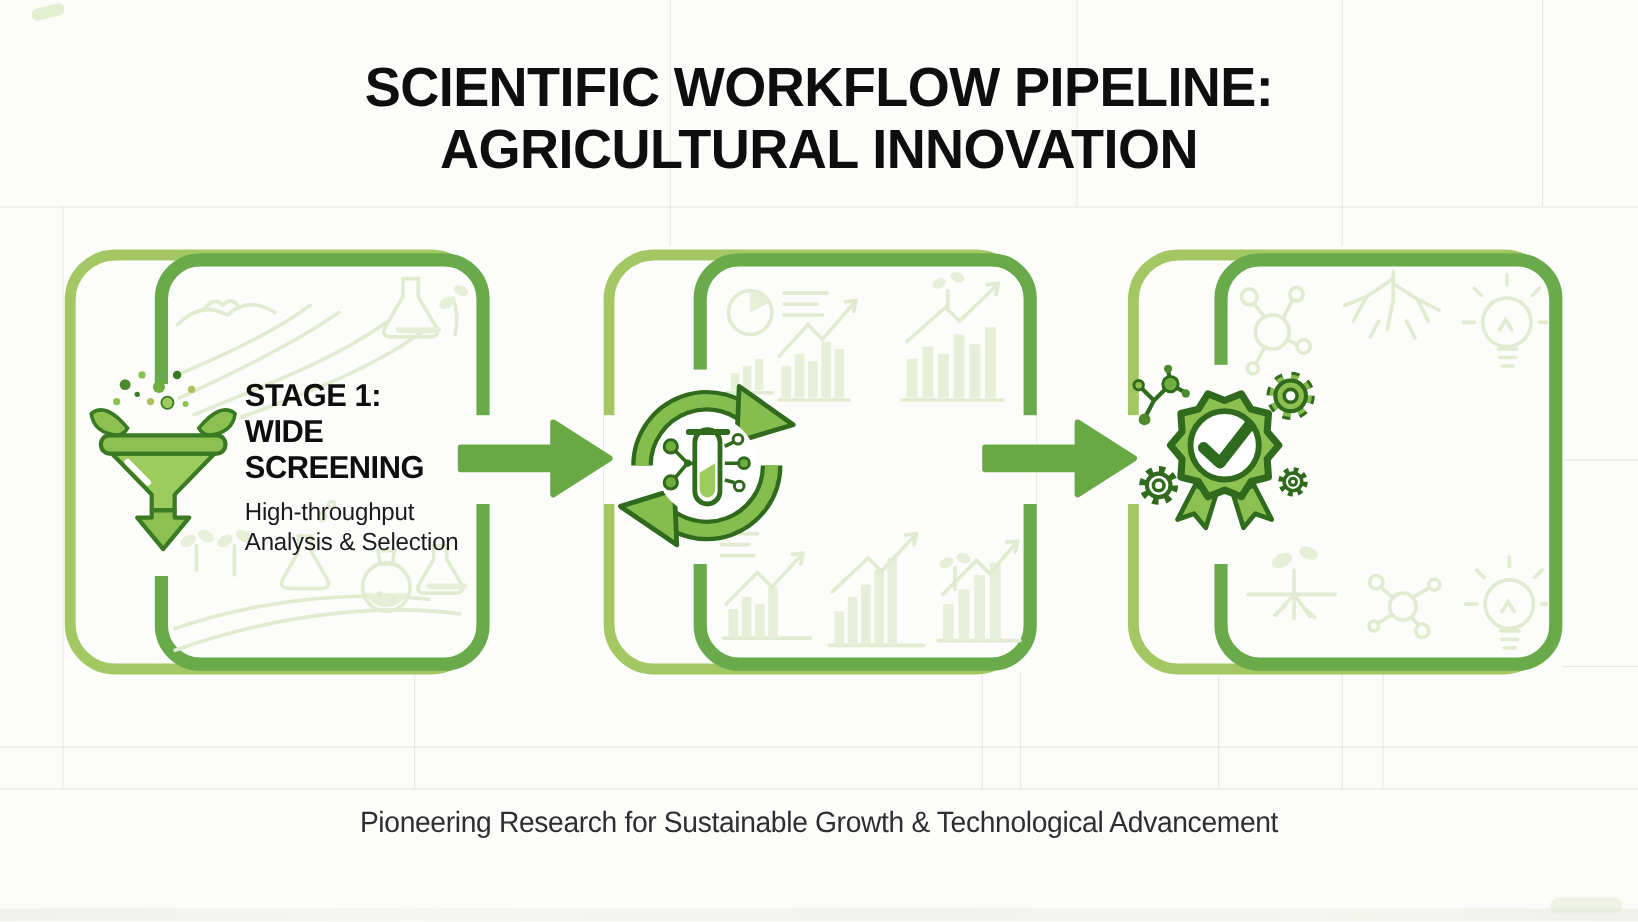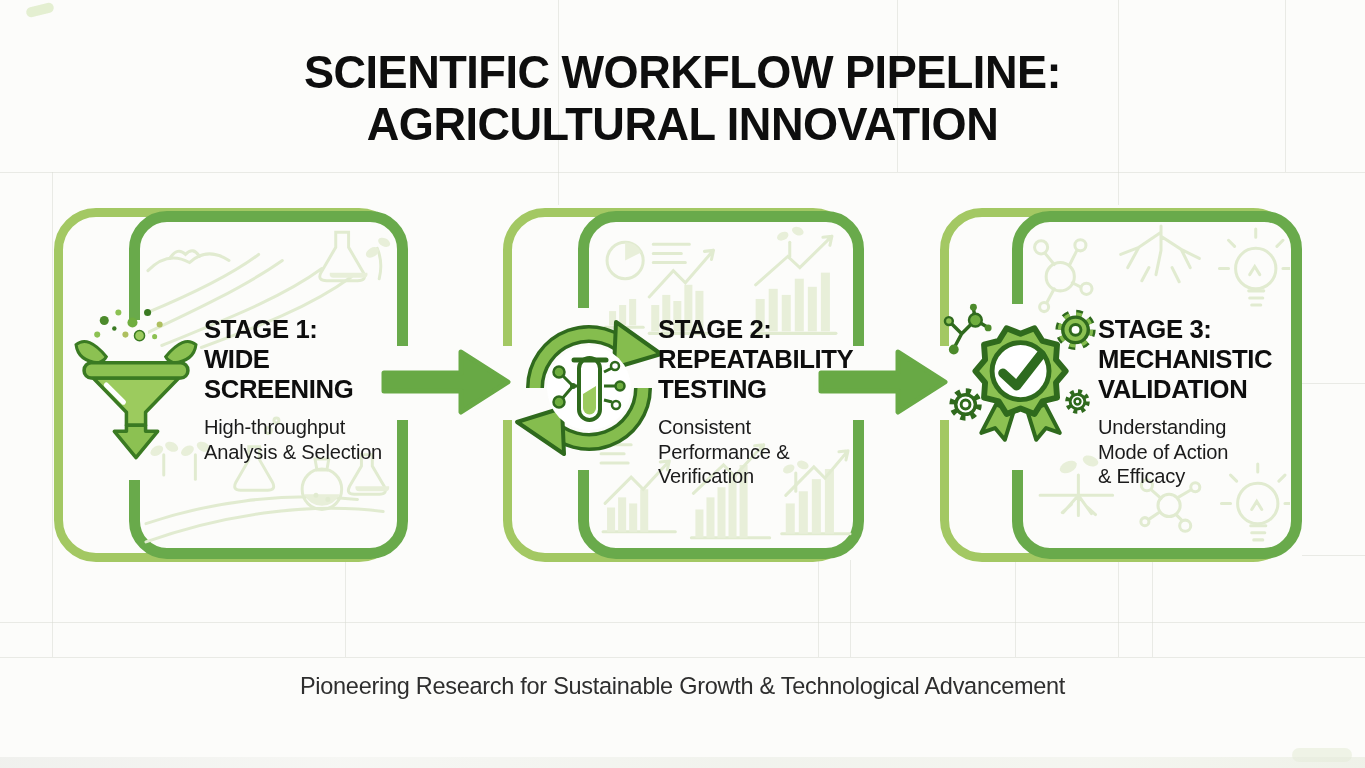--- a/index.html
+++ b/index.html
@@ -246,28 +246,20 @@
           <circle cx="46" cy="62" r="5.5" fill="#6fae3f" stroke-width="2.5"></circle>
           <circle cx="46" cy="92" r="5.5" fill="#6fae3f" stroke-width="2.5"></circle>
           <circle cx="60" cy="76" r="3" fill="#2f6a1d" stroke="none"></circle>
           <path d="M91,62 L99,58 M91,76 L102,76 M91,90 L99,92" fill="none"></path>
           <circle cx="102" cy="56" r="4" fill="#ffffff" stroke-width="2.5"></circle>
           <circle cx="107" cy="76" r="4.5" fill="#6fae3f" stroke-width="2.5"></circle>
           <circle cx="103" cy="95" r="4" fill="#ffffff" stroke-width="2.5"></circle>
         </g>
       </svg>
     </div>
-    <div class="stage-text" style="left:155px;top:106px;width:204px">
-      <div class="stage-heading">STAGE 2:
-REPEATABILITY
-TESTING</div>
-      <div class="stage-desc">Consistent
-Performance &amp;
-Verification</div>
-    </div>
   </div>
 
   <svg class="flow-arrow" style="left:818px" viewBox="0 0 132 70">
     <polygon points="3,26 80,26 80,5 127,35 80,65 80,44 3,44" fill="#68a945" stroke="#68a945" stroke-width="5" stroke-linejoin="round"></polygon>
   </svg>
 
   <div class="stage-card" style="left:940px;width:362px">
     <div class="outer-border" style="width:355px"></div>
     <div class="inner-border" style="left:72px;width:290px"></div>
     <div class="doodles">
@@ -321,26 +313,18 @@
         <circle cx="138" cy="101" r="9" fill="none" stroke="#2f6a1d" stroke-width="7" stroke-dasharray="3.5 3.6"></circle>
         <circle cx="138" cy="101" r="7.5" fill="#ffffff" stroke="#2f6a1d" stroke-width="3"></circle>
         <circle cx="138" cy="101" r="3" fill="#ffffff" stroke="#2f6a1d" stroke-width="2.5"></circle>
         <polygon points="55,104 73,111 64,140 54,128 40,133" fill="#8cc152" stroke="#2f6a1d" stroke-width="4" stroke-linejoin="round"></polygon>
         <polygon points="105,104 87,111 96,140 106,128 120,133" fill="#8cc152" stroke="#2f6a1d" stroke-width="4" stroke-linejoin="round"></polygon>
         <polygon points="126,70 116.1,81.7 117.2,97 102.3,100.7 94.2,113.7 80,108 65.8,113.7 57.7,100.7 42.8,97 43.9,81.7 34,70 43.9,58.3 42.8,43 57.7,39.3 65.8,26.3 80,32 94.2,26.3 102.3,39.3 117.2,43 116.1,58.3" fill="#8cc152" stroke="#2f6a1d" stroke-width="6" stroke-linejoin="round"></polygon>
         <circle cx="80" cy="70" r="29" fill="#ffffff" stroke="#2f6a1d" stroke-width="5"></circle>
         <polyline points="62,72 76,85 101,53" fill="none" stroke="#2e6b1f" stroke-width="9.5" stroke-linecap="round" stroke-linejoin="round"></polyline>
       </svg>
     </div>
-    <div class="stage-text" style="left:158px;top:106px;width:200px">
-      <div class="stage-heading">STAGE 3:
-MECHANISTIC
-VALIDATION</div>
-      <div class="stage-desc">Understanding
-Mode of Action
-&amp; Efficacy</div>
-    </div>
   </div>
 
   <div class="footer">Pioneering Research for Sustainable Growth &amp; Technological Advancement</div>
 
   <div class="bottom-band"></div>
 </div>
 
 </body></html>

